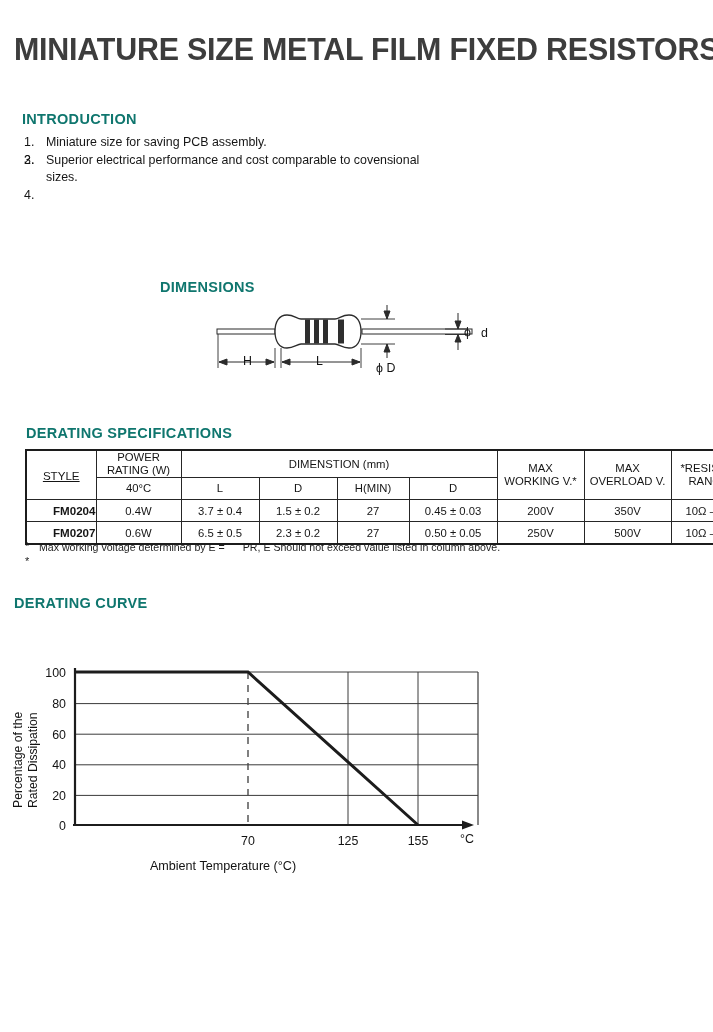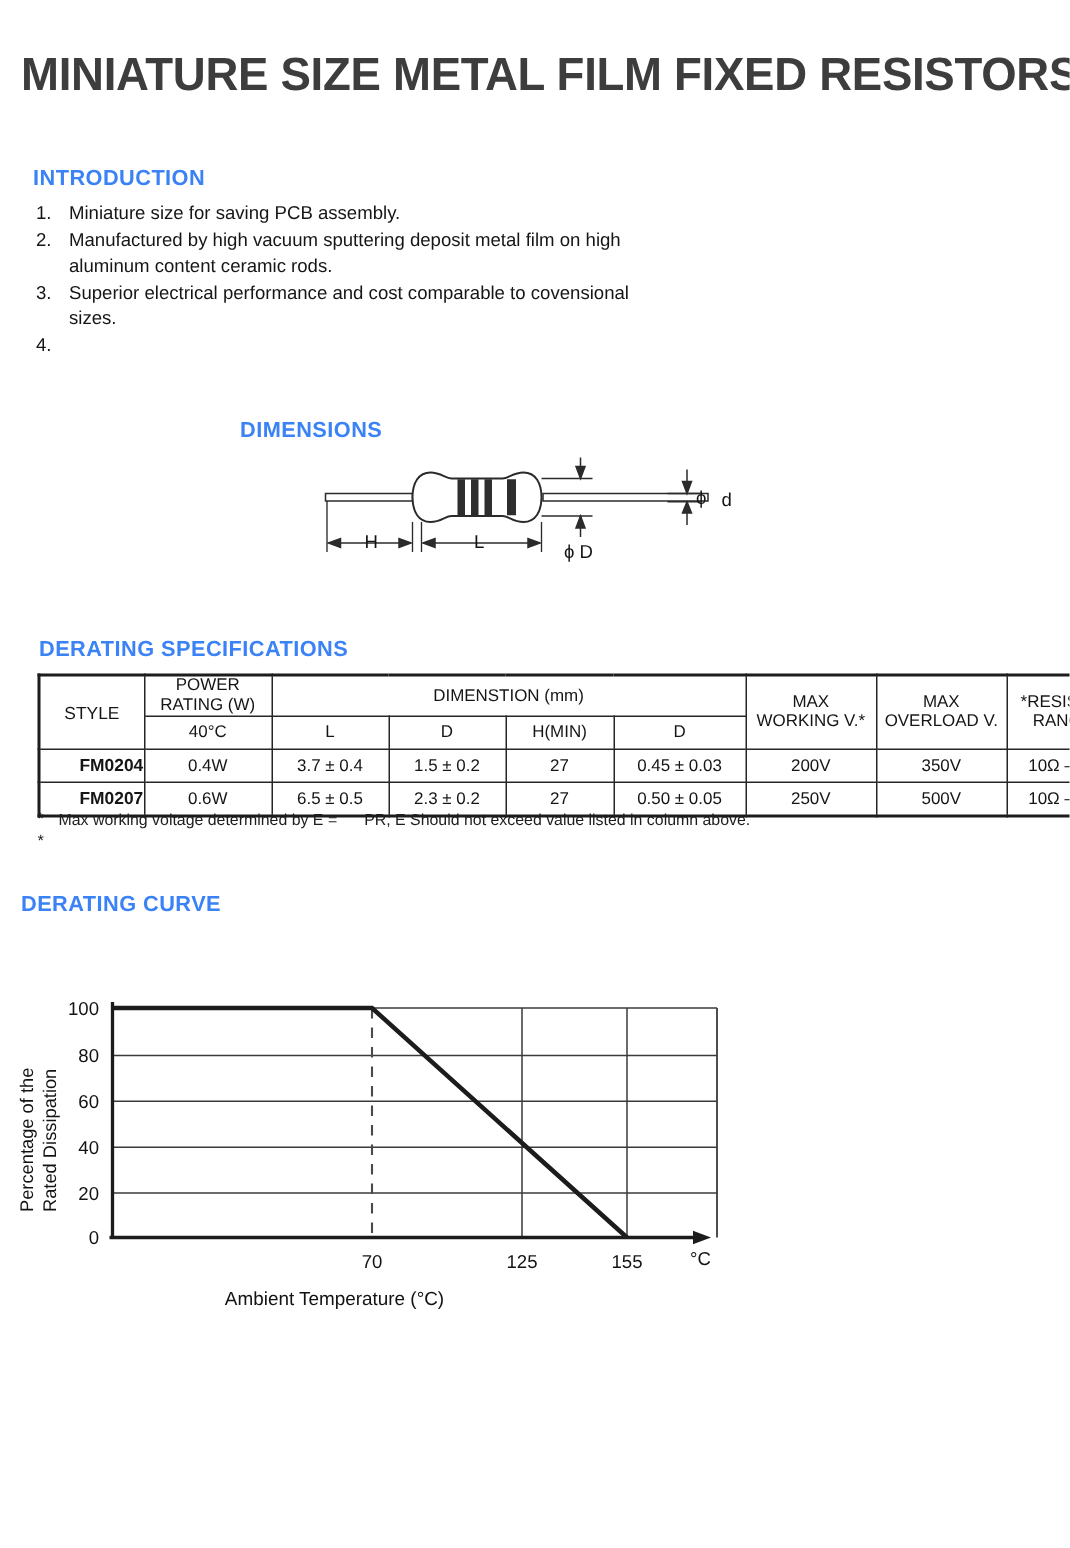--- a/index.html
+++ b/index.html
@@ -32,21 +32,21 @@
     transform-origin: left center;
     white-space: nowrap;
     font-stretch: condensed;
   }
 
   
   .section-heading {
     position: absolute;
     font-size: 14.5px;
     font-weight: bold;
-    color: #3b82f6;
+    color: #0f766e;
     letter-spacing: 0.3px;
     white-space: nowrap;
   }
   #h-intro  { left: 22px;  top: 111px; }
   #h-dim    { left: 160px; top: 279px; }
   #h-gspec  { left: 26px;  top: 425px; }
   #h-derate { left: 14px;  top: 595px; }
 
   
   .intro-list {
@@ -102,21 +102,21 @@
     text-align: center;
     vertical-align: middle;
     padding: 0;
     font-weight: normal;
     height: 21px;
   }
   table.spec th {
     font-weight: normal;
     line-height: 13px;
   }
-  table.spec .hdr-strong { font-size: 11.6px; }
+  table.spec .hdr-strong { font-size: 11.6px; text-decoration: underline; }
   table.spec td.style-cell {
     font-weight: bold;
     font-size: 11.6px;
     text-align: right;
   }
   table.spec tr.data-row td { height: 21px; }
   .outer-frame {
     border: 2px solid #1c1c1c;
   }
 
@@ -175,21 +175,20 @@
 
 <div class="section-heading" id="h-intro">INTRODUCTION</div>
 
 <ul class="intro-list">
   <li>
     <span class="intro-num">1.</span>
     <span>Miniature size for saving PCB assembly.</span>
   </li>
   <li>
     <span class="intro-num">2.</span>
-    <span>Manufactured by high vacuum sputtering deposit metal film on high aluminum content ceramic rods.</span>
   </li>
   <li>
     <span class="intro-num">3.</span>
     <span>Superior electrical performance and cost comparable to covensional sizes.</span>
   </li>
   <li>
     <span class="intro-num">4.</span>
   </li>
 </ul>
 

